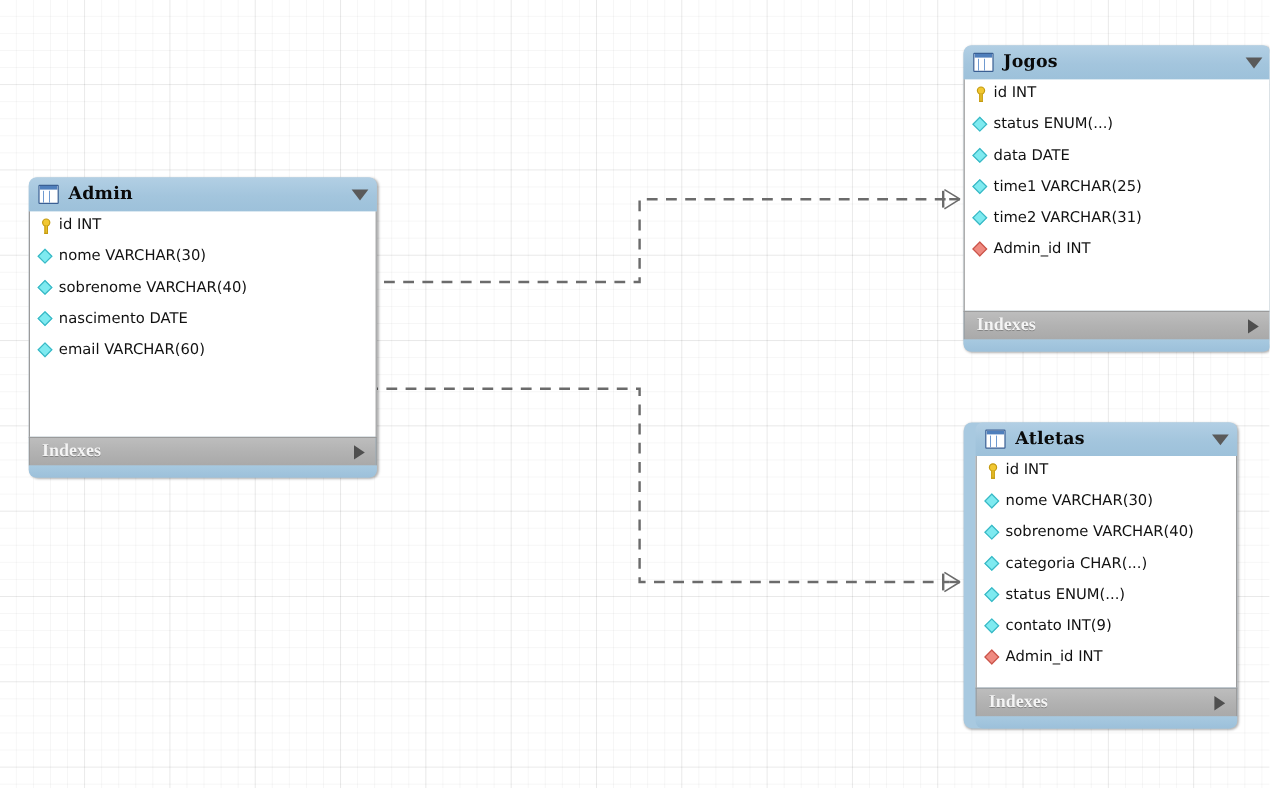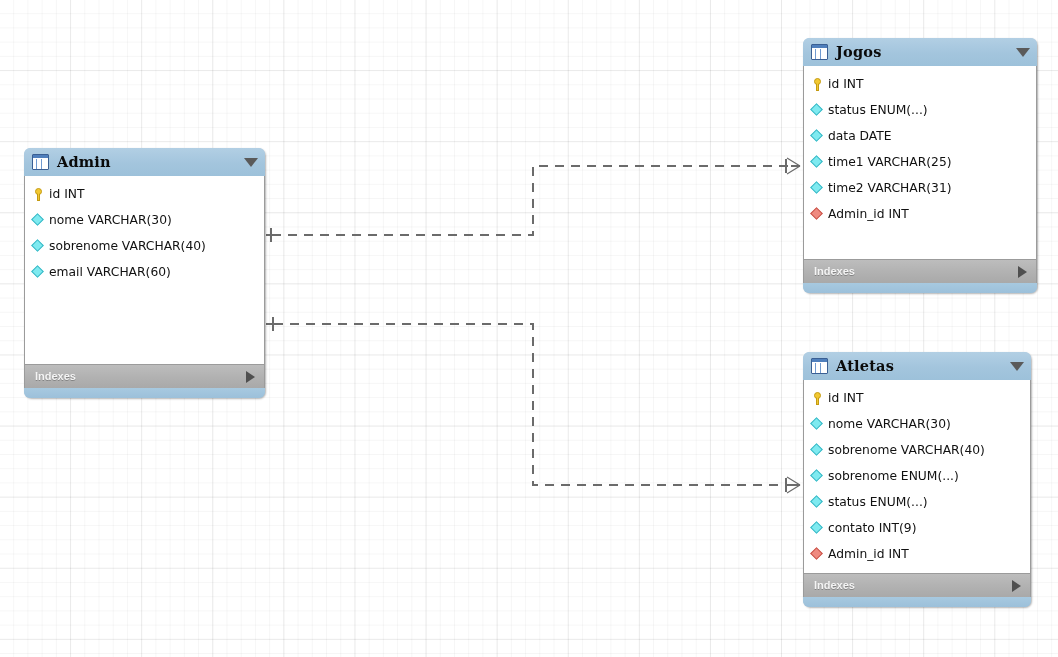--- a/index.html
+++ b/index.html
@@ -108,21 +108,21 @@
     background: #ffffff;
     border-left: 1px solid #9b9b9b;
     border-right: 1px solid #9b9b9b;
     padding: 5px 0 6px 0;
     box-sizing: border-box;
   }
 
   .col-row {
     height: 26px;
     display: flex;
-    align-items: center;
+    align-items: flex-start;
     padding-left: 6px;
     box-sizing: border-box;
     white-space: nowrap;
   }
 
   .col-icon {
     flex: 0 0 auto;
     width: 14px;
     height: 14px;
     margin-right: 4px;
@@ -189,23 +189,23 @@
     border-left: 1px solid #9b9b9b;
     border-right: 1px solid #9b9b9b;
     border-top: 1px solid #9b9b9b;
     display: flex;
     align-items: center;
     padding: 0 9px 0 10px;
     box-sizing: border-box;
   }
 
   .footer-label {
-    font-family: Liberation Sans, sans-serif;
+    font-family: Liberation Serif, serif;
     font-weight: bold;
-    font-size: 11px;
+    font-size: 15px;
     color: #f4f4f4;
     text-shadow: 0 1px 0 rgba(0,0,0,0.25);
     line-height: 1;
   }
 
   .expand-arrow {
     margin-left: auto;
     width: 0; height: 0;
     border-top: 6px solid transparent;
     border-bottom: 6px solid transparent;
@@ -255,51 +255,55 @@
           <line x1="791" y1="485" x2="800" y2="485" stroke-dasharray="0"></line>
           <line x1="800" y1="485" x2="787" y2="477" stroke-dasharray="0" stroke-width="1.3"></line>
           <line x1="800" y1="485" x2="787" y2="493" stroke-dasharray="0" stroke-width="1.3"></line>
         </g>
       </g>
 
     </g>
   </svg>
 
   <div id="tables-host">
-      <div class="table-fig" style="left: 24px; top: 148px; width: 241px;">
+      <div class="table-fig" style="left: 24px; top: 148px; width: 290px;">
         <div class="tbl-header">
           <span class="tbl-icon"></span>
           <span class="tbl-title">Admin</span>
           <span class="collapse-arrow"></span>
         </div>
         <div class="tbl-body" style="height: 188px;">
           <div class="col-row">
             <span class="col-icon icon-key"></span>
             <span class="col-text">id INT</span>
           </div>
           <div class="col-row">
             <span class="col-icon icon-col"></span>
             <span class="col-text">nome VARCHAR(30)</span>
           </div>
           <div class="col-row">
             <span class="col-icon icon-col"></span>
             <span class="col-text">sobrenome VARCHAR(40)</span>
           </div>
           <div class="col-row">
             <span class="col-icon icon-col"></span>
+            <span class="col-text">nascimento DATE</span>
+          </div>
+          <div class="col-row">
+            <span class="col-icon icon-col"></span>
             <span class="col-text">email VARCHAR(60)</span>
           </div>
         </div>
         <div class="tbl-footer">
           <span class="footer-label">Indexes</span>
           <span class="expand-arrow"></span>
         </div>
         <div class="tbl-base"></div>
       </div>
-      <div class="table-fig" style="left: 803px; top: 38px; width: 234px;">
+      <div class="table-fig" style="left: 803px; top: 38px; width: 256px;">
         <div class="tbl-header">
           <span class="tbl-icon"></span>
           <span class="tbl-title">Jogos</span>
           <span class="collapse-arrow"></span>
         </div>
         <div class="tbl-body" style="height: 193px;">
           <div class="col-row">
             <span class="col-icon icon-key"></span>
             <span class="col-text">id INT</span>
           </div>
@@ -323,42 +327,42 @@
             <span class="col-icon icon-fk"></span>
             <span class="col-text">Admin_id INT</span>
           </div>
         </div>
         <div class="tbl-footer">
           <span class="footer-label">Indexes</span>
           <span class="expand-arrow"></span>
         </div>
         <div class="tbl-base"></div>
       </div>
-      <div class="table-fig" style="left: 803px; top: 352px; width: 228px;">
+      <div class="table-fig" style="left: 803px; top: 352px; width: 228px; padding-left: 10px;">
         <div class="tbl-header">
           <span class="tbl-icon"></span>
           <span class="tbl-title">Atletas</span>
           <span class="collapse-arrow"></span>
         </div>
         <div class="tbl-body" style="height: 193px;">
           <div class="col-row">
             <span class="col-icon icon-key"></span>
             <span class="col-text">id INT</span>
           </div>
           <div class="col-row">
             <span class="col-icon icon-col"></span>
             <span class="col-text">nome VARCHAR(30)</span>
           </div>
           <div class="col-row">
             <span class="col-icon icon-col"></span>
             <span class="col-text">sobrenome VARCHAR(40)</span>
           </div>
           <div class="col-row">
             <span class="col-icon icon-col"></span>
-            <span class="col-text">sobrenome ENUM(...)</span>
+            <span class="col-text">categoria CHAR(...)</span>
           </div>
           <div class="col-row">
             <span class="col-icon icon-col"></span>
             <span class="col-text">status ENUM(...)</span>
           </div>
           <div class="col-row">
             <span class="col-icon icon-col"></span>
             <span class="col-text">contato INT(9)</span>
           </div>
           <div class="col-row">

